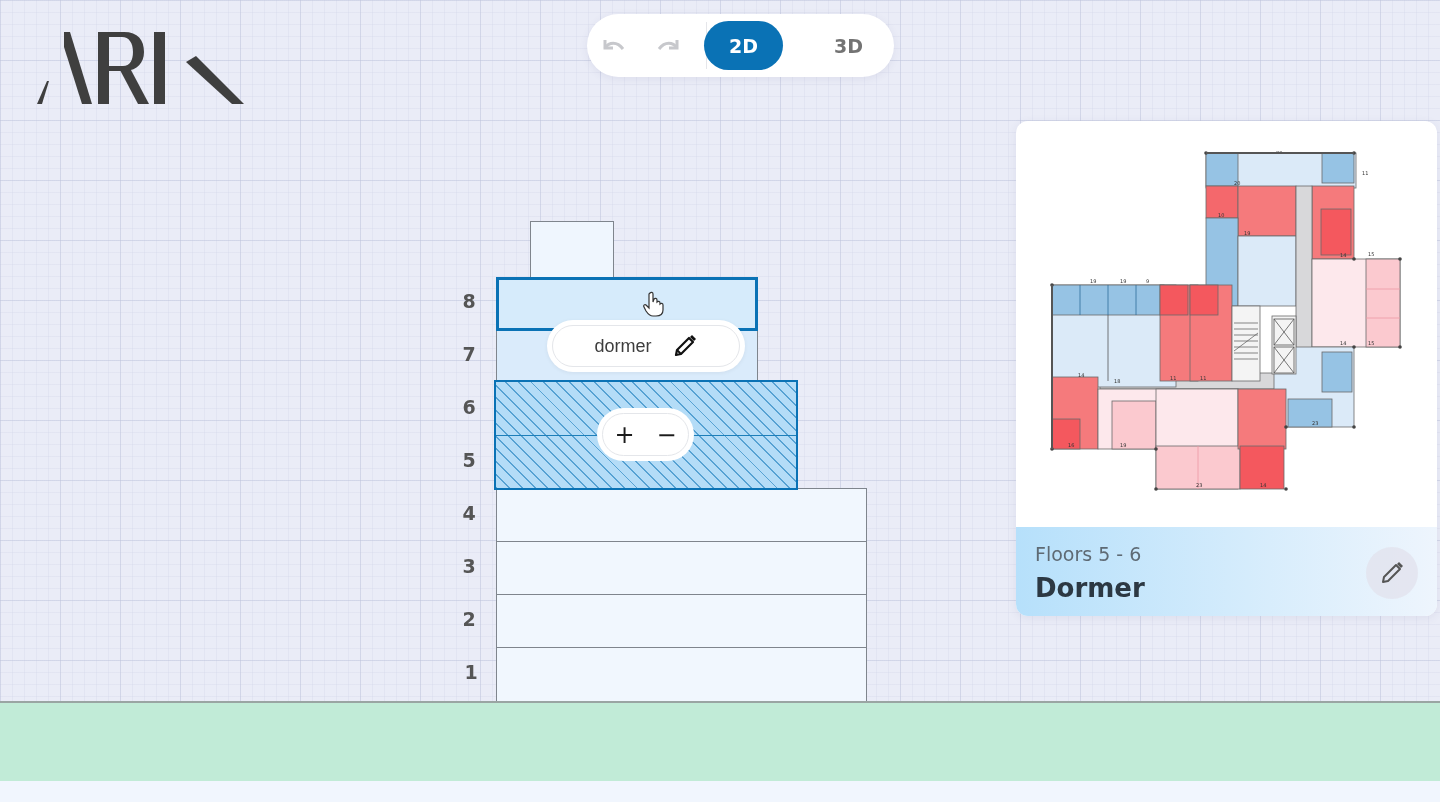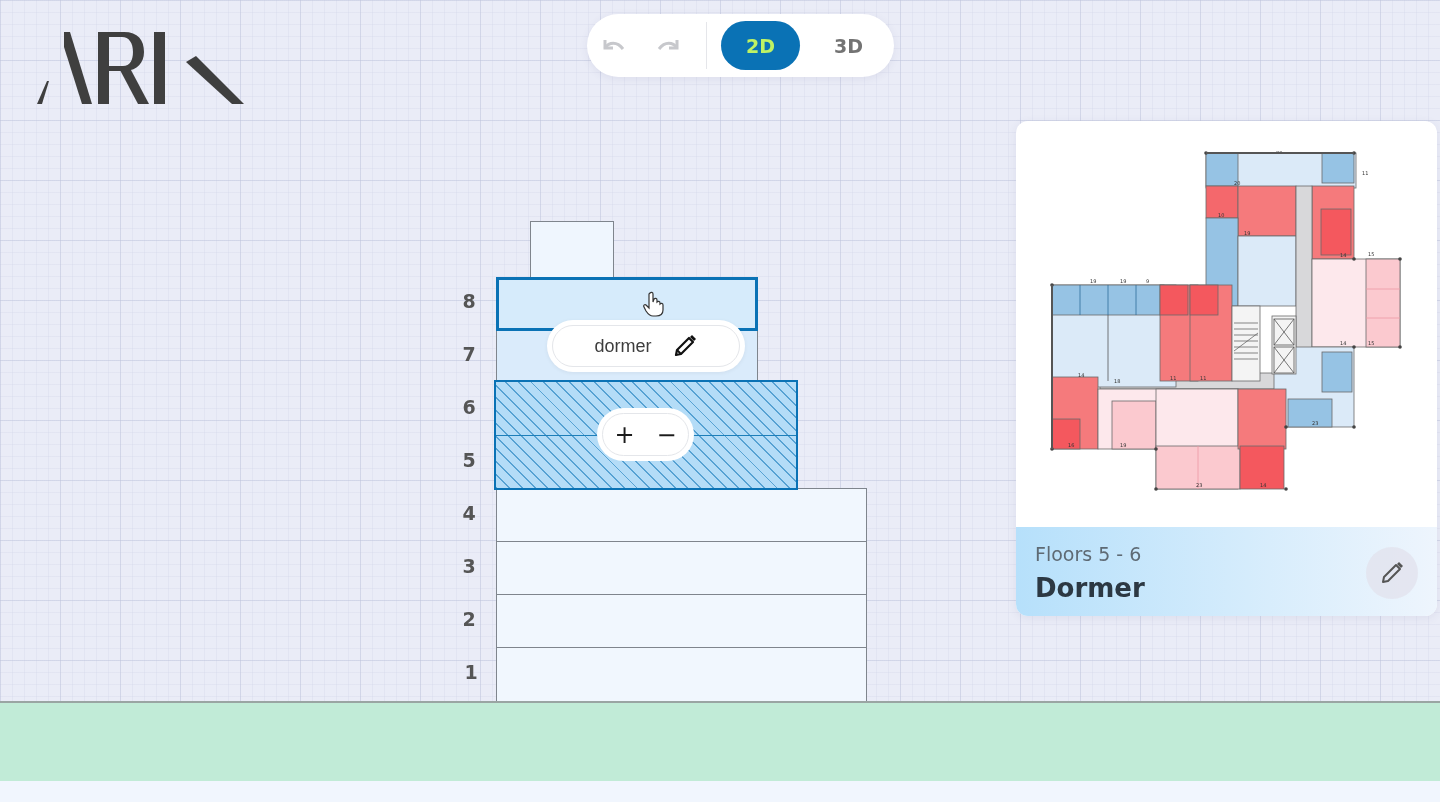--- a/index.html
+++ b/index.html
@@ -32,21 +32,21 @@
     cursor: pointer;
   }
   .tb-undo { position: absolute; left: 8px; top: 14px; }
   .tb-redo { position: absolute; left: 64px; top: 14px; }
   .tb-divider { position: absolute; left: 119px; top: 8px; width: 1px; height: 47px; background: #e5e6ea; }
   .view-btn {
     position: absolute; top: 7px; height: 49px; width: 79px; border-radius: 25px;
     display: flex; align-items: center; justify-content: center;
     font-family: "DejaVu Sans", sans-serif; font-weight: bold; font-size: 19px; cursor: pointer;
   }
-  .view-2d { left: 134px; background: #0a72b5; color: #bef264; }
+  .view-2d { left: 117px; background: #0a72b5; color: #ffffff; }
   .view-3d { left: 222px; background: transparent; color: #737373; }
 
   
   .floor-label {
     position: absolute; width: 24px; text-align: center;
     font-family: "DejaVu Sans", sans-serif; font-weight: bold; font-size: 19px; color: #555;
   }
 
   
   .block { position: absolute; }

